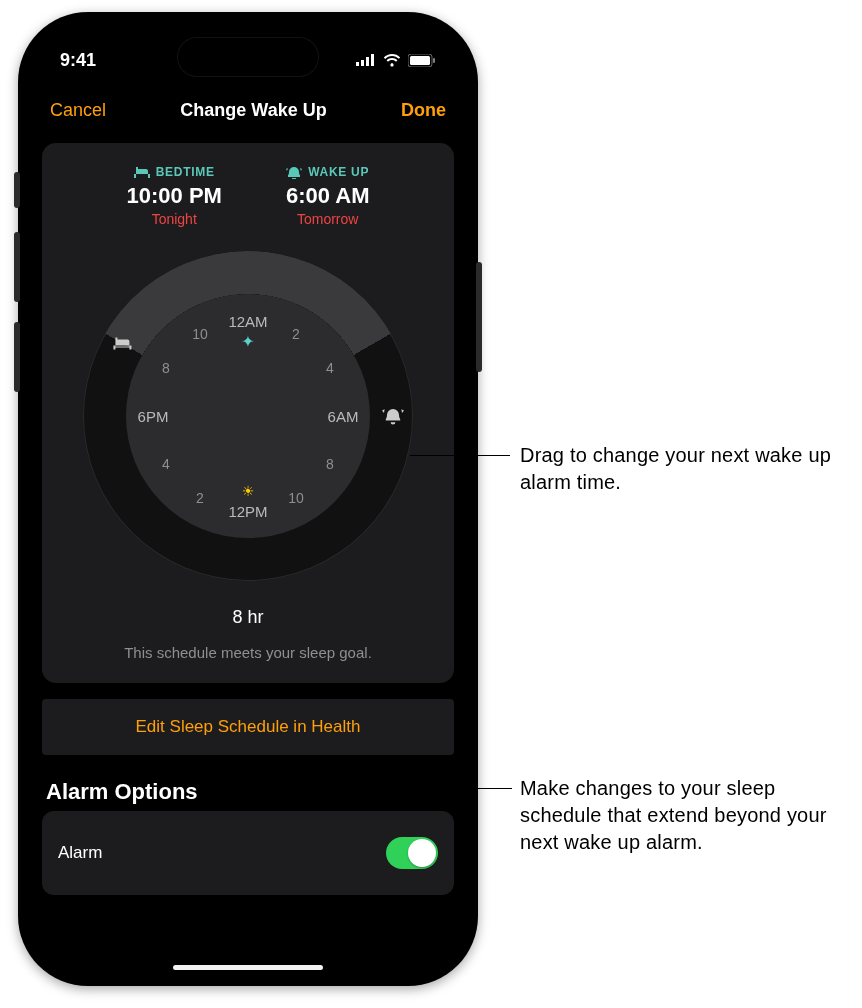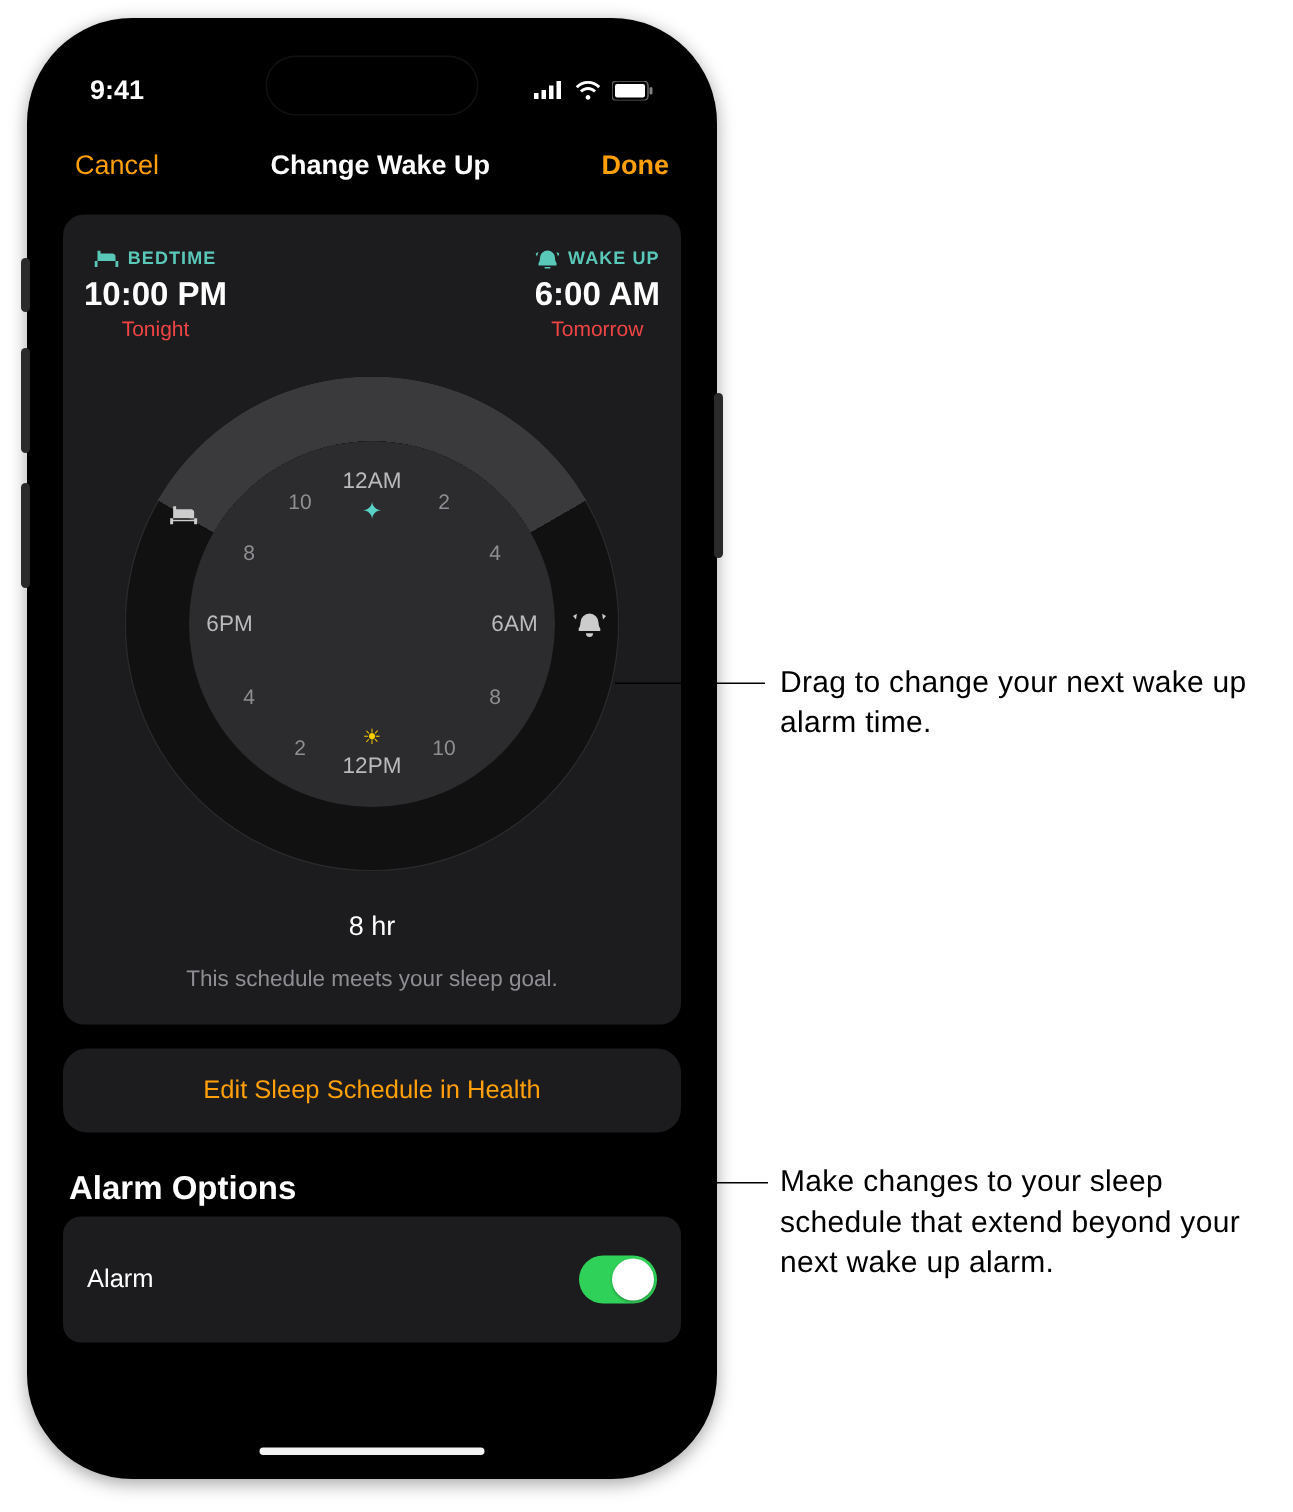--- a/index.html
+++ b/index.html
@@ -80,21 +80,21 @@
   .nav .act { color: #ff9f0a; }
   .nav .done { font-weight: 600; }
 
   
   .card {
     margin: 14px 16px 0;
     background: #1c1c1e;
     border-radius: 14px;
     padding: 22px 14px 22px;
   }
-  .bw-row { display: flex; justify-content: space-between; gap: 64px; }
+  .bw-row { display: flex; justify-content: center; gap: 64px; }
   .bw { text-align: center; }
   .bw .lab {
     display: flex; align-items: center; justify-content: center; gap: 6px;
     color: #5ac8b8; font-size: 12px; font-weight: 700; letter-spacing: .06em;
   }
   .bw .time { font-size: 22px; font-weight: 600; margin-top: 4px; color: #fff; }
   .bw .sub  { font-size: 14px; color: #ef4444; margin-top: 2px; }
 
   
   .dial-wrap { position: relative; width: 330px; height: 330px; margin: 24px auto 0; }
@@ -139,21 +139,21 @@
 
   .goal { text-align: center; margin-top: 26px; }
   .goal .hrs { font-size: 18px; font-weight: 500; color: #fff; }
   .goal .msg { font-size: 15px; color: #8e8e93; margin-top: 16px; }
 
   
   .edit-btn {
     display: block;
     margin: 16px 16px 0;
     background: #1c1c1e;
-    border-radius: 16px;
+    border-radius: 4px;
     text-align: center;
     padding: 18px 10px;
     color: #ff9f0a;
     font-size: 17px;
     font-weight: 500;
   }
 
   
   .sect-title {
     margin: 24px 20px 6px;

